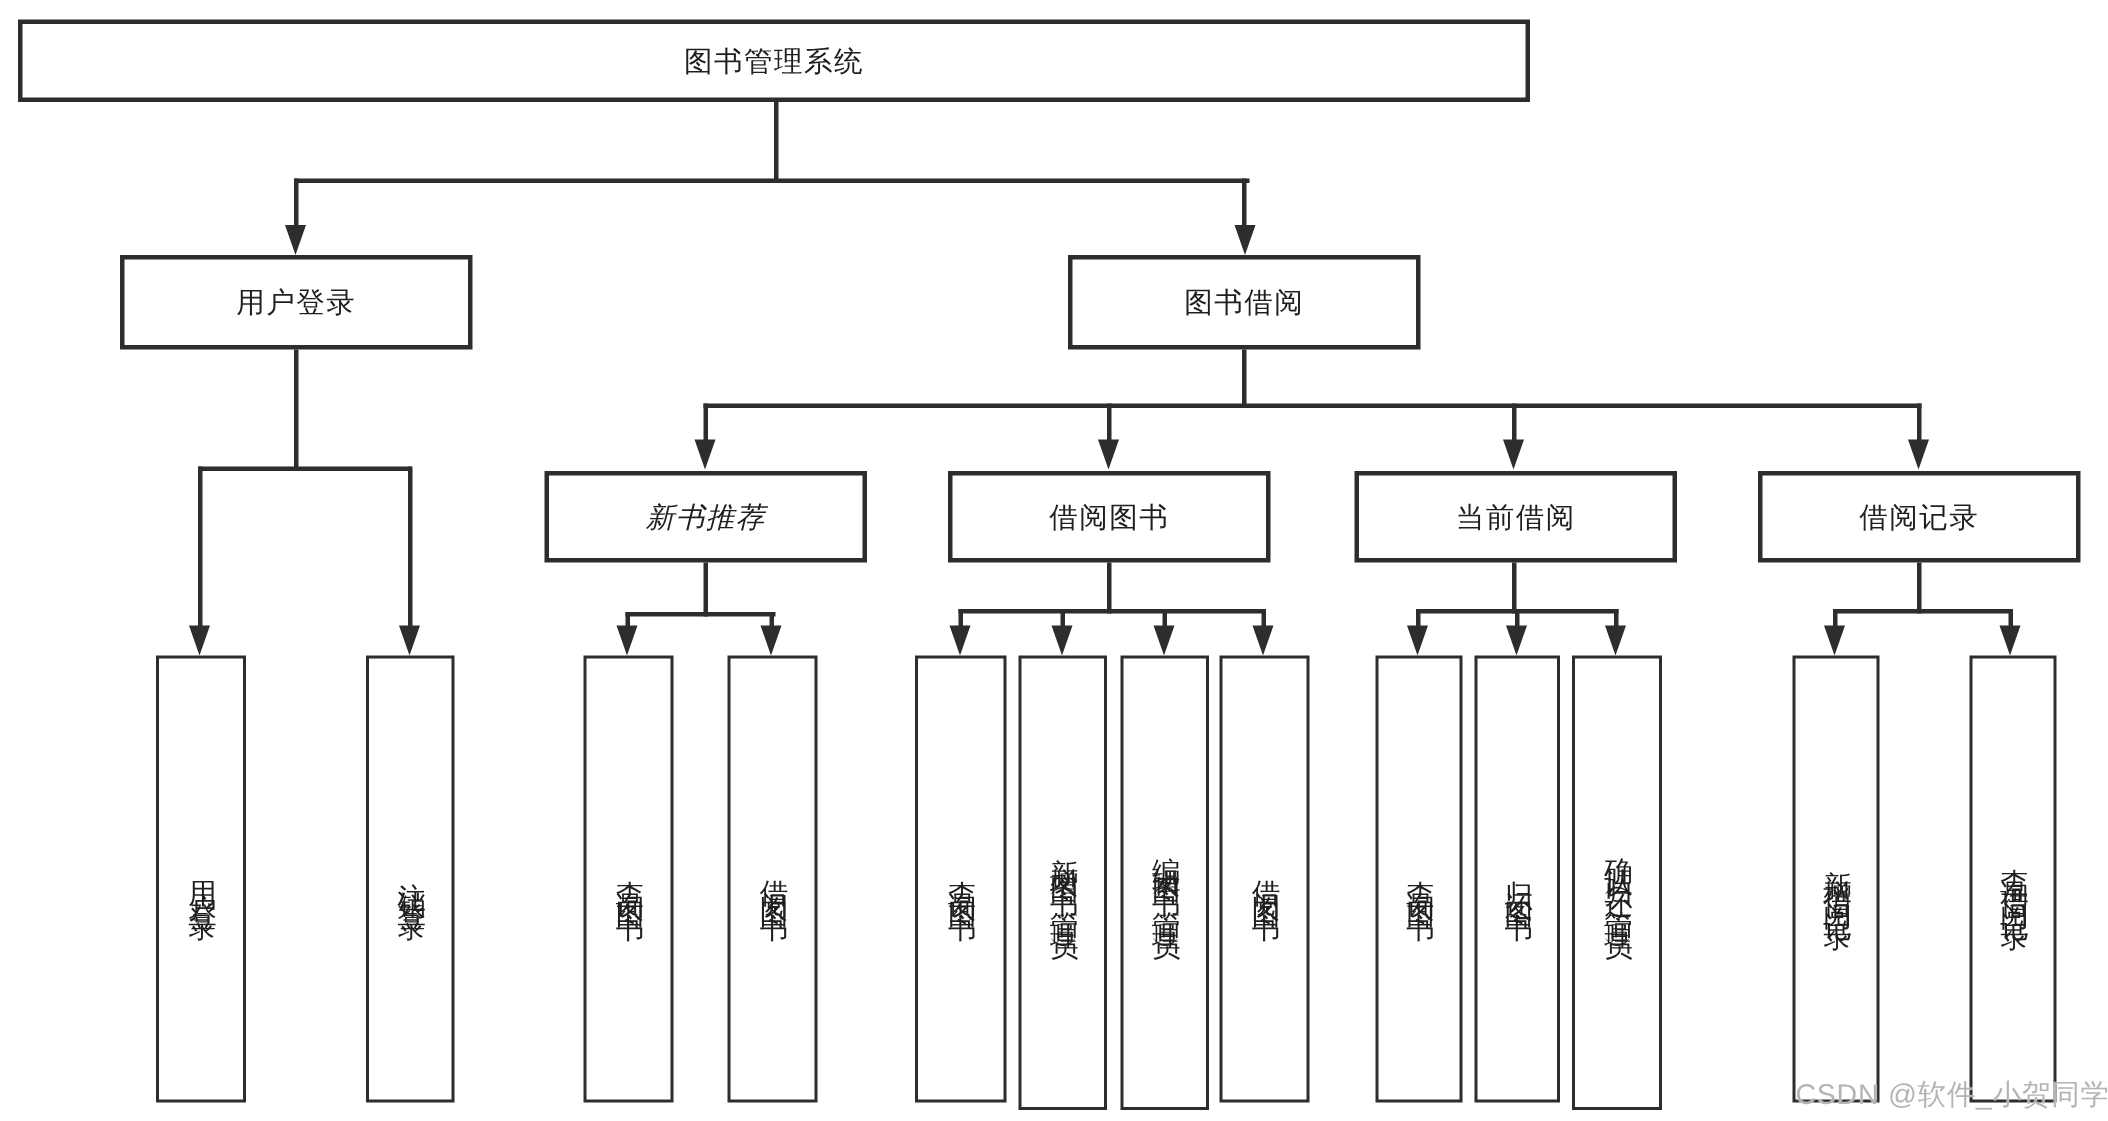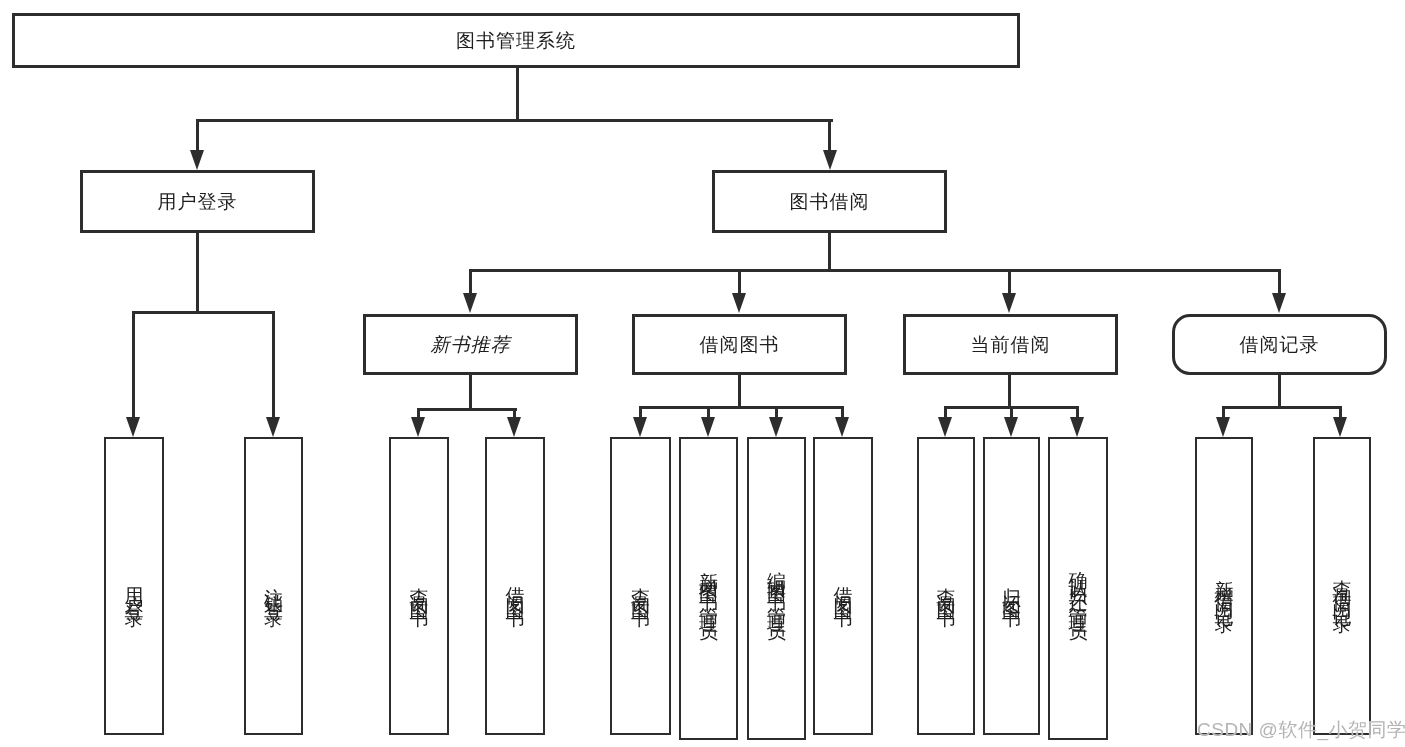--- a/index.html
+++ b/index.html
@@ -115,21 +115,21 @@
   <div class="vline" style="left:738px; top:269px; height:26px;"></div>
   <div class="arrow" style="left:732px; top:293px;"></div>
   <div class="vline" style="left:1008px; top:269px; height:26px;"></div>
   <div class="arrow" style="left:1002px; top:293px;"></div>
   <div class="vline" style="left:1278px; top:269px; height:26px;"></div>
   <div class="arrow" style="left:1272px; top:293px;"></div>
 
   <div class="node" style="left:363px; top:314px; width:215px; height:61px;font-style:italic;">新书推荐</div>
   <div class="node" style="left:632px; top:314px; width:215px; height:61px;">借阅图书</div>
   <div class="node" style="left:903px; top:314px; width:215px; height:61px;">当前借阅</div>
-  <div class="node" style="left:1172px; top:314px; width:215px; height:61px;border-radius:18px;">借阅记录</div>
+  <div class="node" style="left:1172px; top:314px; width:215px; height:61px;">借阅记录</div>
 
   <div class="vline" style="left:469px; top:375px; height:36px;"></div>
   <div class="hline" style="left:417px; top:408px; width:100px;"></div>
   <div class="vline" style="left:417px; top:408px; height:12px;"></div>
   <div class="arrow" style="left:411px; top:417px;"></div>
   <div class="vline" style="left:513px; top:408px; height:12px;"></div>
   <div class="arrow" style="left:507px; top:417px;"></div>
 
   <div class="vline" style="left:738px; top:375px; height:34px;"></div>
   <div class="hline" style="left:639px; top:406px; width:205px;"></div>

